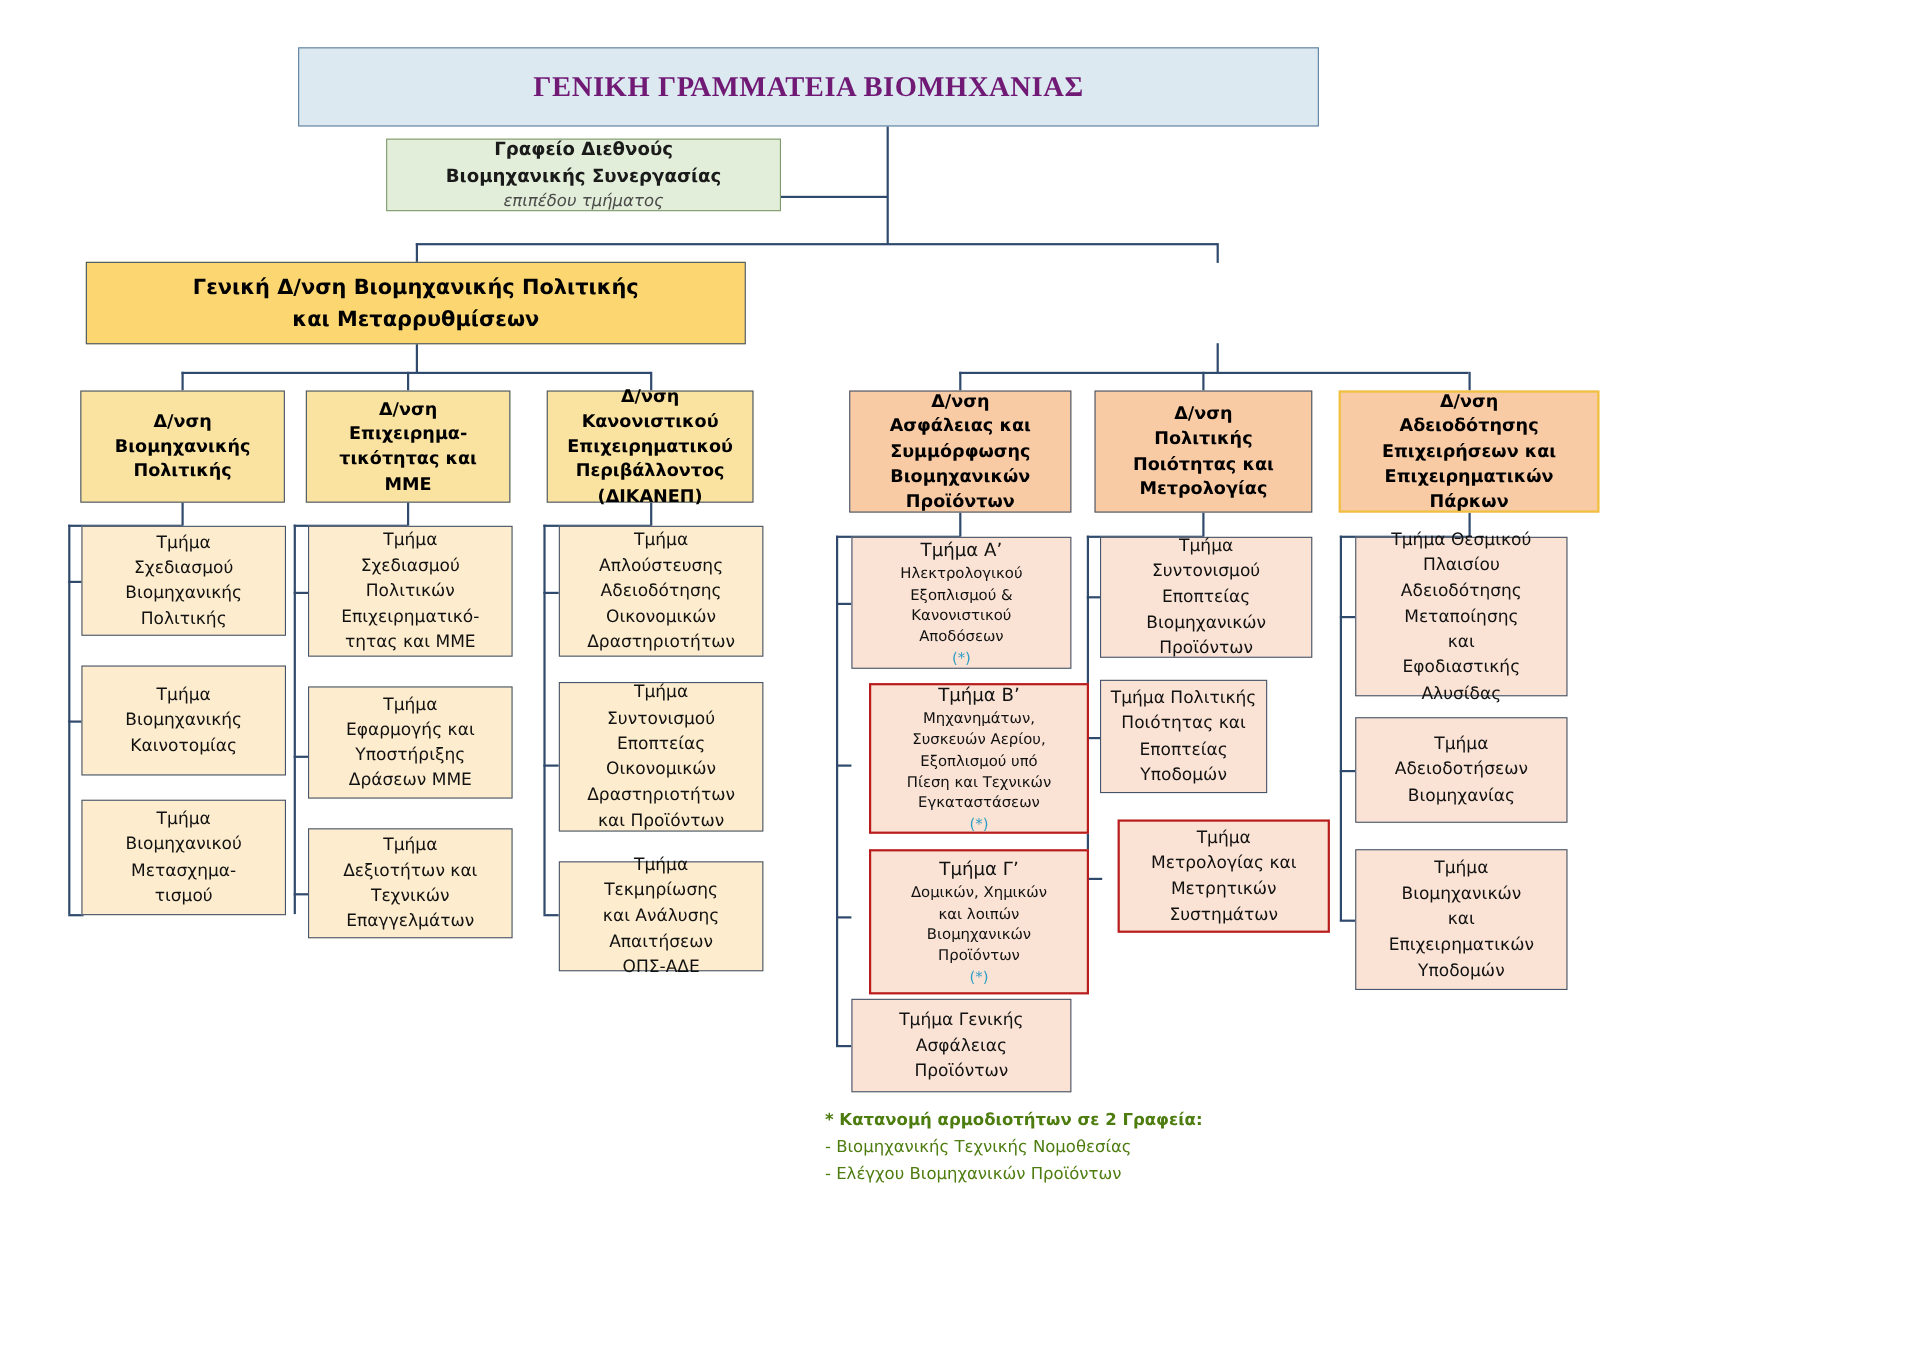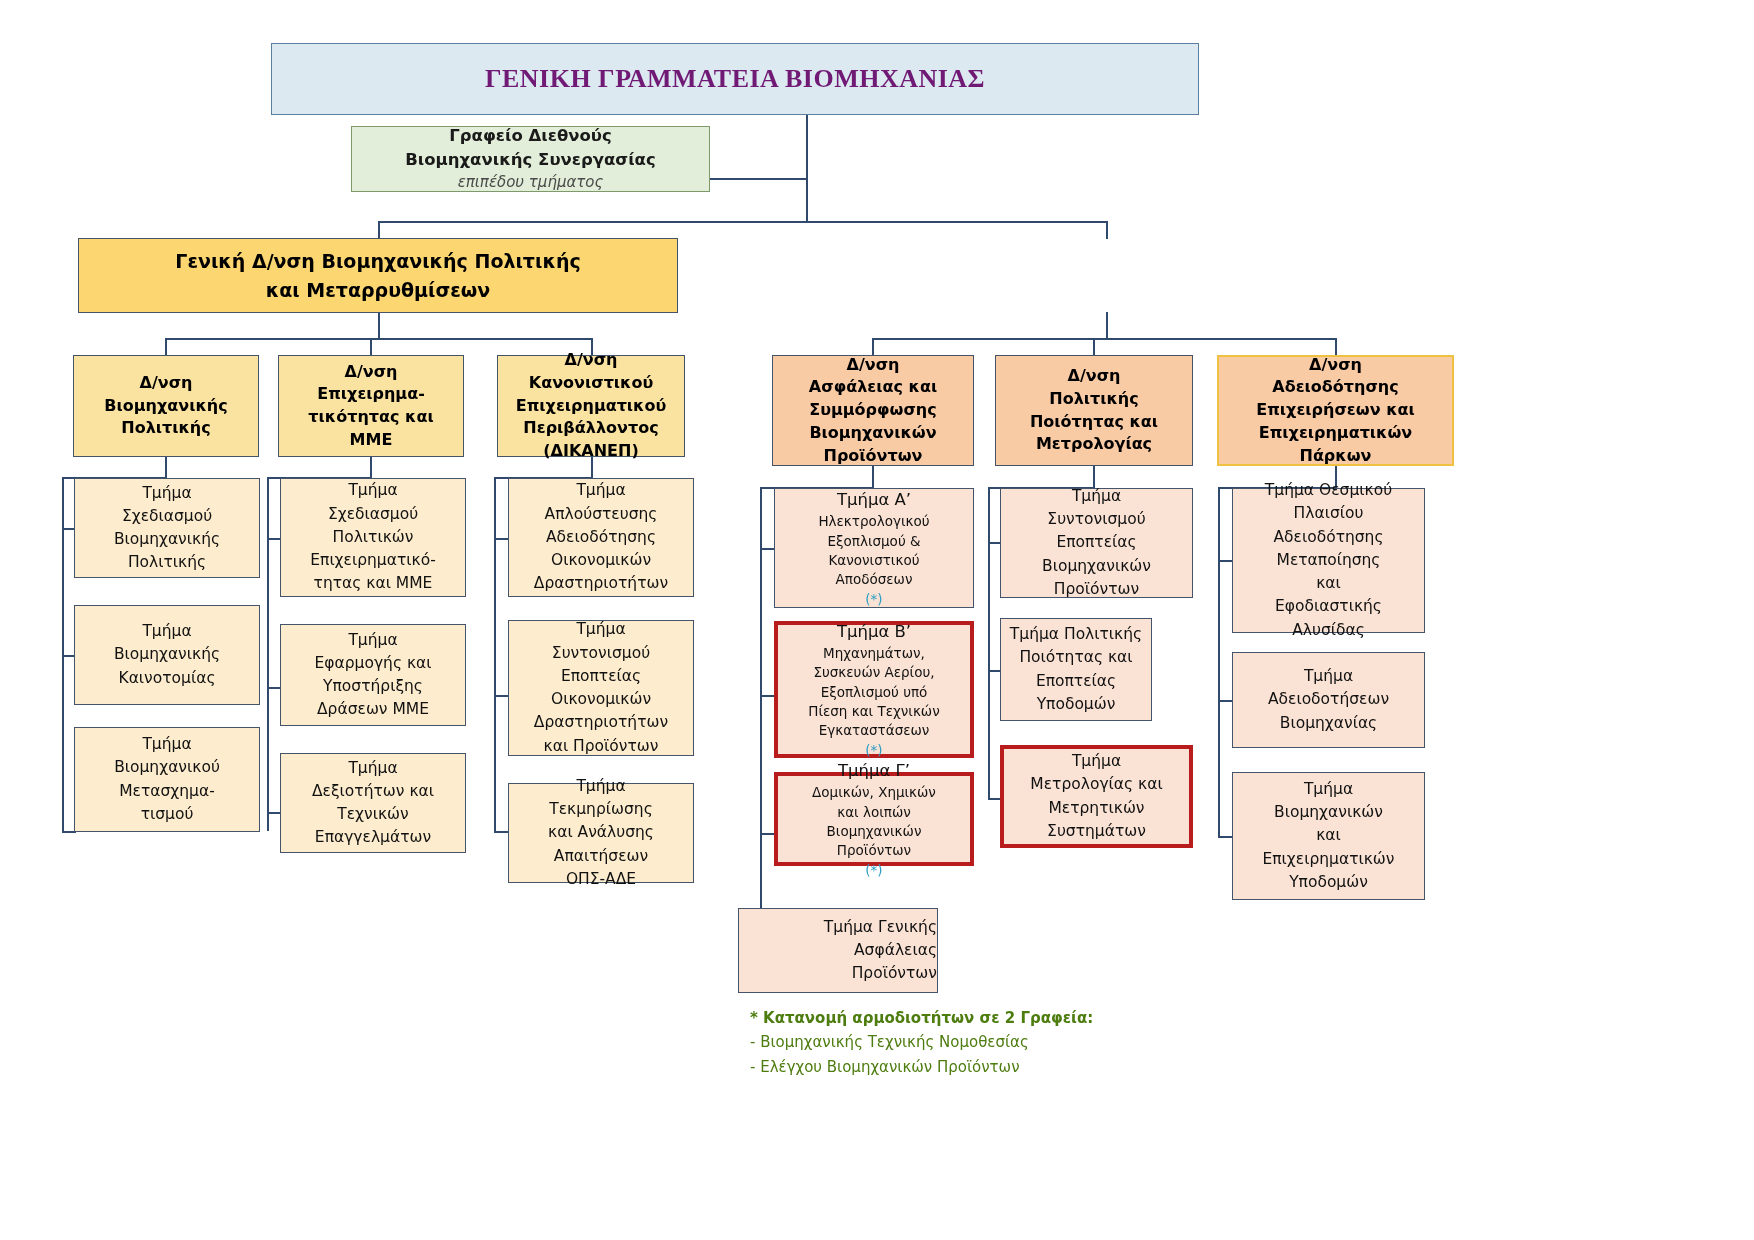--- a/index.html
+++ b/index.html
@@ -30,21 +30,21 @@
   
   .dir{font-weight:bold;font-size:16px;line-height:1.42;color:#000;}
   .dir-yellow{background:#fae2a0;border:1px solid #44546a;}
   .dir-orange{background:#f8cba5;border:1px solid #44546a;}
   .dir-orange-hl{background:#f8cba5;border:2px solid #f0c040;}
 
   
   .dep{font-size:15.5px;line-height:1.5;color:#111;}
   .dep-yellow{background:#fdeccd;border:1px solid #44546a;}
   .dep-orange{background:#fae3d5;border:1px solid #44546a;}
-  .dep-orange-hl{background:#fae3d5;border:4px solid #b91c1c;}
+  .dep-orange-hl{background:#fae3d5;border:2px solid #b91c1c;margin-left:16px;}
   .dep .hd{font-size:16.5px;line-height:1.55;}
   .dep .sm{font-size:13.5px;line-height:1.42;}
   .dep .star{font-size:13.5px;color:#2f9ec4;line-height:1.5;}
 
   
   .ln-h,.ln-v{position:absolute;background:#2f4a6d;}
   .ln-h{height:1.6px;}
   .ln-v{width:1.6px;}
 
   
@@ -249,29 +249,29 @@
   </div>
   <div class="box dep dep-orange-hl" style="left:774px;top:621px;width:200px;height:137px;">
     <span class="ln hd">Τμήμα Β’</span>
     <span class="ln sm">Μηχανημάτων,</span>
     <span class="ln sm">Συσκευών Αερίου,</span>
     <span class="ln sm">Εξοπλισμού υπό</span>
     <span class="ln sm">Πίεση και Τεχνικών</span>
     <span class="ln sm">Εγκαταστάσεων</span>
     <span class="ln star">(*)</span>
   </div>
-  <div class="box dep dep-orange-hl" style="left:774px;top:772px;width:200px;height:94px;">
+  <div class="box dep dep-orange-hl" style="left:774px;top:772px;width:200px;height:132px;">
     <span class="ln hd">Τμήμα Γ’</span>
     <span class="ln sm">Δομικών, Χημικών</span>
     <span class="ln sm">και λοιπών</span>
     <span class="ln sm">Βιομηχανικών</span>
     <span class="ln sm">Προϊόντων</span>
     <span class="ln star">(*)</span>
   </div>
-  <div class="box dep dep-orange" style="left:738px;top:908px;width:200px;height:85px;text-align:right;">
+  <div class="box dep dep-orange" style="left:774px;top:908px;width:200px;height:85px;">
     <span class="ln">Τμήμα Γενικής</span>
     <span class="ln">Ασφάλειας</span>
     <span class="ln">Προϊόντων</span>
   </div>
 
   <div class="box dep dep-orange" style="left:1000px;top:488px;width:193px;height:110px;">
     <span class="ln">Τμήμα</span>
     <span class="ln">Συντονισμού</span>
     <span class="ln">Εποπτείας</span>
     <span class="ln">Βιομηχανικών</span>

